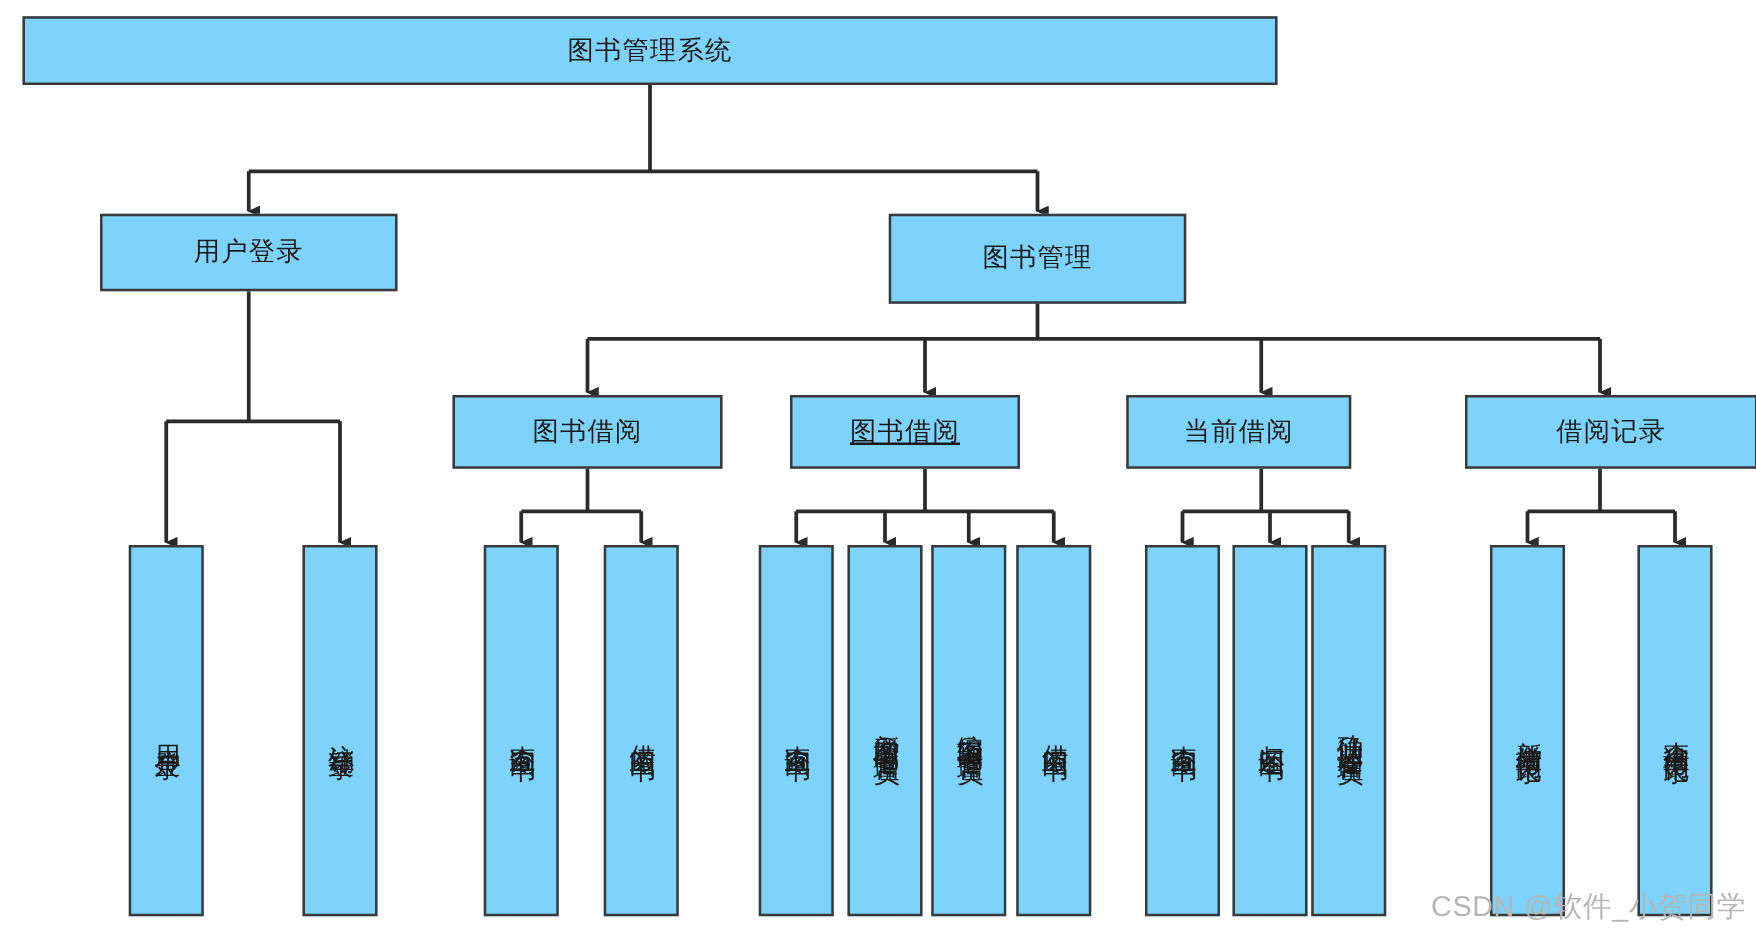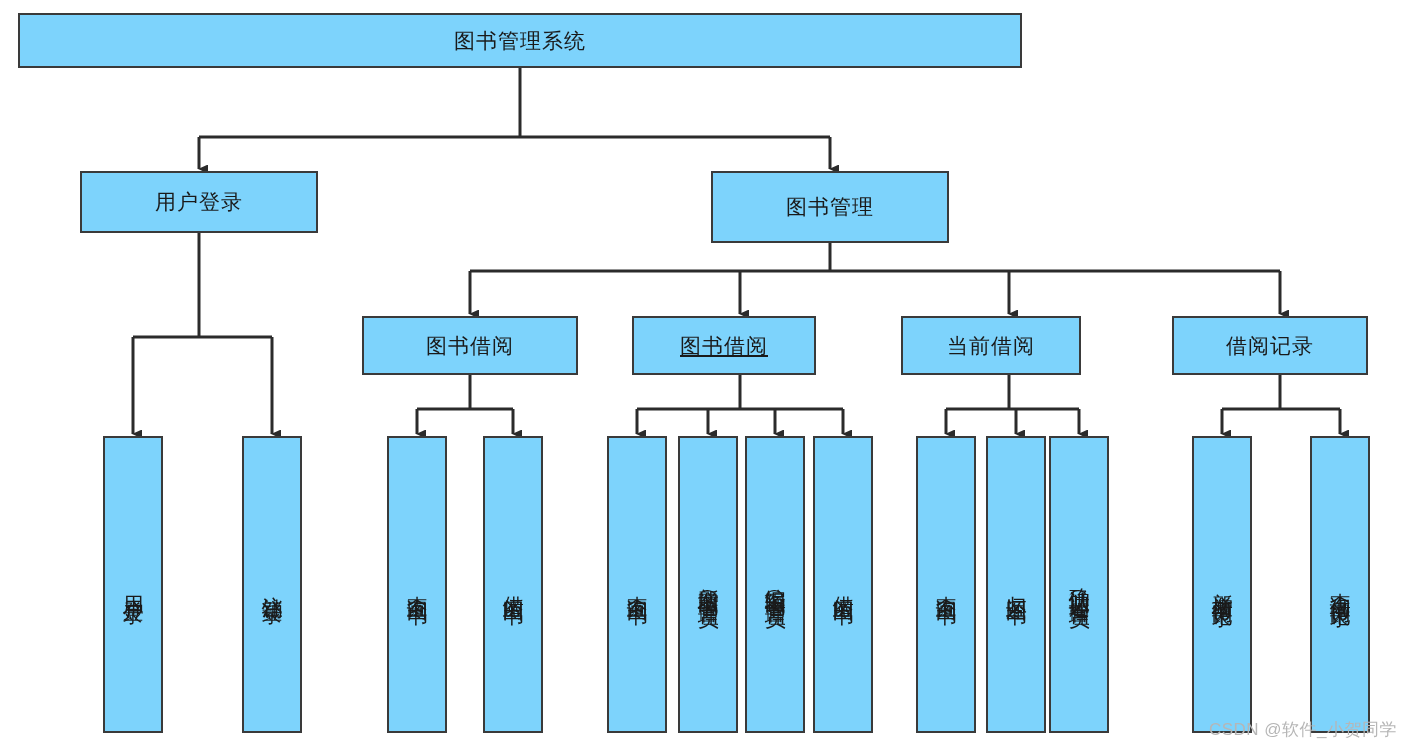--- a/index.html
+++ b/index.html
@@ -57,21 +57,21 @@
     left: 0;
     top: 0;
     width: 1405px;
     height: 747px;
     pointer-events: none;
   }
   .watermark {
     position: absolute;
     right: 8px;
     bottom: 6px;
-    font-size: 17px;
+    font-size: 23px;
     color: #b6b6b6;
     letter-spacing: 0.5px;
     white-space: nowrap;
   }
 </style>
 </head>
 <body>
 
 <div id="diagram-root">
   <svg class="connectors" viewBox="0 0 1405 747" xmlns="http://www.w3.org/2000/svg">
@@ -128,21 +128,21 @@
       </div>
       <div class="node-box horizontal" style="left: 362px; top: 316px; width: 216px; height: 59px;">
         <span class="node-label">图书借阅</span>
       </div>
       <div class="node-box horizontal" style="left: 632px; top: 316px; width: 184px; height: 59px; text-decoration: underline;">
         <span class="node-label">图书借阅</span>
       </div>
       <div class="node-box horizontal" style="left: 901px; top: 316px; width: 180px; height: 59px;">
         <span class="node-label">当前借阅</span>
       </div>
-      <div class="node-box horizontal" style="left: 1172px; top: 316px; width: 196px; height: 59px;">
+      <div class="node-box horizontal" style="left: 1172px; top: 316px; width: 234px; height: 59px;">
         <span class="node-label">借阅记录</span>
       </div>
       <div class="node-box vertical" style="left: 103px; top: 436px; width: 60px; height: 297px;">
         <span class="node-label">用户登录</span>
       </div>
       <div class="node-box vertical" style="left: 242px; top: 436px; width: 60px; height: 297px;">
         <span class="node-label">注销登录</span>
       </div>
       <div class="node-box vertical" style="left: 387px; top: 436px; width: 60px; height: 297px;">
         <span class="node-label">查询图书</span>

